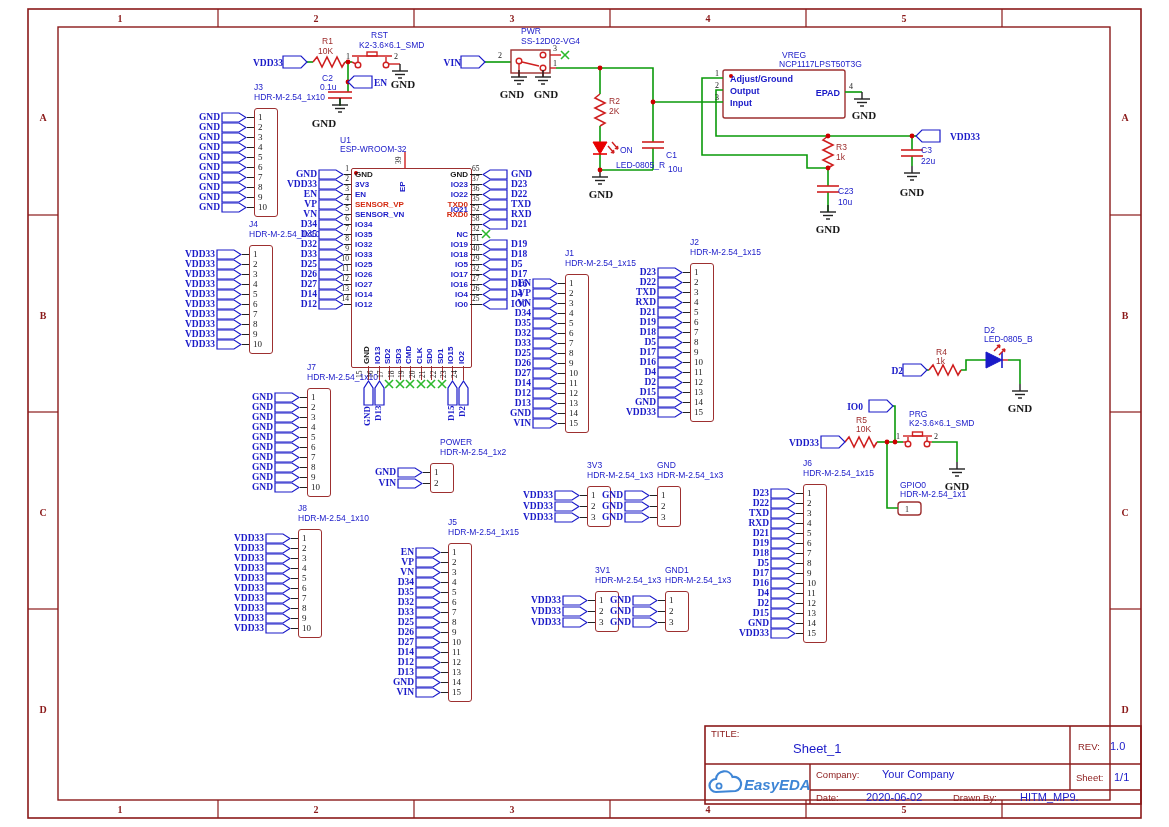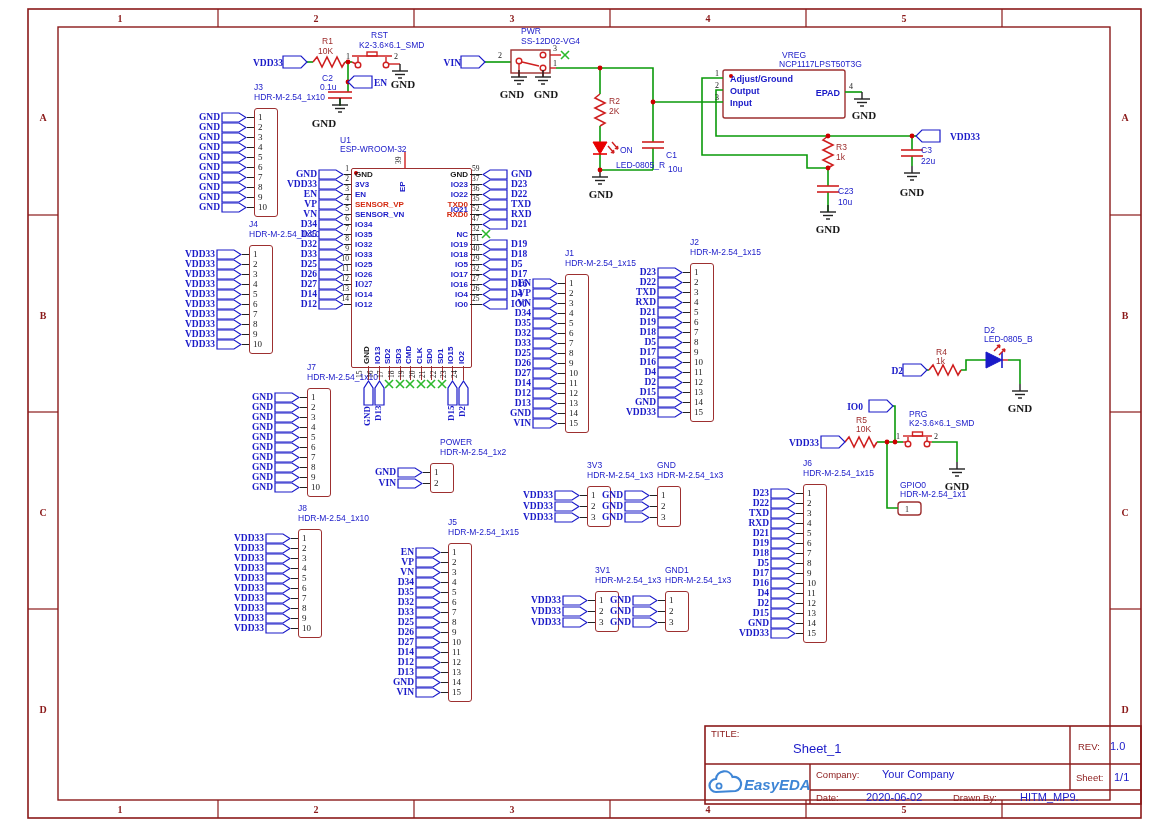--- a/index.html
+++ b/index.html
@@ -1452,41 +1452,41 @@
       <div class="u1num" style="left: 86px; top: 114px;">11</div>
       <div class="u1name" style="left: 107px; top: 118.5px; color: var(--blue);">IO26</div>
       <div class="rowf" style="left: 0px; top: 128.5px; width: 103px;">
         <div class="netT" style="">D27</div>
         <svg width="26" height="11">
           <polygon points="1,1 18,1 25,5.5 18,10 1,10" class="flagp"></polygon>
         </svg>
         <div class="stub" style=""></div>
       </div>
       <div class="u1num" style="left: 86px; top: 124px;">12</div>
-      <div class="u1name" style="left: 107px; top: 128.5px; color: var(--blue); font-family: Liberation Serif, serif;">IO27</div>
+      <div class="u1name" style="left: 107px; top: 128.5px; color: var(--blue);">IO27</div>
       <div class="rowf" style="left: 0px; top: 138.5px; width: 103px;">
         <div class="netT" style="">D14</div>
         <svg width="26" height="11">
           <polygon points="1,1 18,1 25,5.5 18,10 1,10" class="flagp"></polygon>
         </svg>
         <div class="stub" style=""></div>
       </div>
       <div class="u1num" style="left: 86px; top: 134px;">13</div>
       <div class="u1name" style="left: 107px; top: 138.5px; color: var(--blue);">IO14</div>
       <div class="rowf" style="left: 0px; top: 148.5px; width: 103px;">
         <div class="netT" style="">D12</div>
         <svg width="26" height="11">
           <polygon points="1,1 18,1 25,5.5 18,10 1,10" class="flagp"></polygon>
         </svg>
         <div class="stub" style=""></div>
       </div>
       <div class="u1num" style="left: 86px; top: 144px;">14</div>
       <div class="u1name" style="left: 107px; top: 148.5px; color: var(--blue);">IO12</div>
       <div class="u1name" style="left: 130px; top: 18.5px; width: 90px; text-align: right; color: rgb(26, 26, 26);">GND</div>
-      <div class="u1num" style="left: 224px; top: 14px; text-align: left;">59</div>
+      <div class="u1num" style="left: 224px; top: 14px; text-align: left;">65</div>
       <div style="position: absolute; left: 222px; top: 23.5px; width: 12px; height: 0px; border-top: 1.2px solid rgb(34, 34, 34);"></div>
       <svg width="26" height="11" style="position: absolute; left: 234px; top: 18.5px;">
         <polygon points="25,1 8,1 1,5.5 8,10 25,10" class="flagp"></polygon>
       </svg>
       <div class="netT" style="left: 263px; top: 18px; position: absolute; height: 12px; line-height: 12px;">GND</div>
       <div class="u1name" style="left: 130px; top: 28.5px; width: 90px; text-align: right; color: var(--blue);">IO23</div>
       <div class="u1num" style="left: 224px; top: 24px; text-align: left;">37</div>
       <div style="position: absolute; left: 222px; top: 33.5px; width: 12px; height: 0px; border-top: 1.2px solid rgb(34, 34, 34);"></div>
       <svg width="26" height="11" style="position: absolute; left: 234px; top: 28.5px;">
         <polygon points="25,1 8,1 1,5.5 8,10 25,10" class="flagp"></polygon>
@@ -1507,21 +1507,21 @@
       </svg>
       <div class="netT" style="left: 263px; top: 48px; position: absolute; height: 12px; line-height: 12px;">TXD</div>
       <div class="u1name" style="left: 130px; top: 58.5px; width: 90px; text-align: right; color: rgb(212, 42, 16);">RXD0</div>
       <div class="u1num" style="left: 224px; top: 54px; text-align: left;">52</div>
       <div style="position: absolute; left: 222px; top: 63.5px; width: 12px; height: 0px; border-top: 1.2px solid rgb(34, 34, 34);"></div>
       <svg width="26" height="11" style="position: absolute; left: 234px; top: 58.5px;">
         <polygon points="25,1 8,1 1,5.5 8,10 25,10" class="flagp"></polygon>
       </svg>
       <div class="netT" style="left: 263px; top: 58px; position: absolute; height: 12px; line-height: 12px;">RXD</div>
       <div class="u1name" style="left: 130px; top: 54px; width: 90px; text-align: right; color: var(--blue);">IO21</div>
-      <div class="u1num" style="left: 224px; top: 64px; text-align: left;">47</div>
+      <div class="u1num" style="left: 224px; top: 64px; text-align: left;">58</div>
       <div style="position: absolute; left: 222px; top: 73.5px; width: 12px; height: 0px; border-top: 1.2px solid rgb(34, 34, 34);"></div>
       <svg width="26" height="11" style="position: absolute; left: 234px; top: 68.5px;">
         <polygon points="25,1 8,1 1,5.5 8,10 25,10" class="flagp"></polygon>
       </svg>
       <div class="netT" style="left: 263px; top: 68px; position: absolute; height: 12px; line-height: 12px;">D21</div>
       <div class="u1name" style="left: 130px; top: 78.5px; width: 90px; text-align: right; color: var(--blue);">NC</div>
       <div class="u1num" style="left: 224px; top: 74px; text-align: left;">32</div>
       <div style="position: absolute; left: 222px; top: 83.5px; width: 12px; height: 0px; border-top: 1.2px solid rgb(34, 34, 34);"></div>
       <svg width="10" height="10" style="position: absolute; left: 233px; top: 79px;">
         <line x1="1" y1="1" x2="9" y2="9" class="xm"></line>

